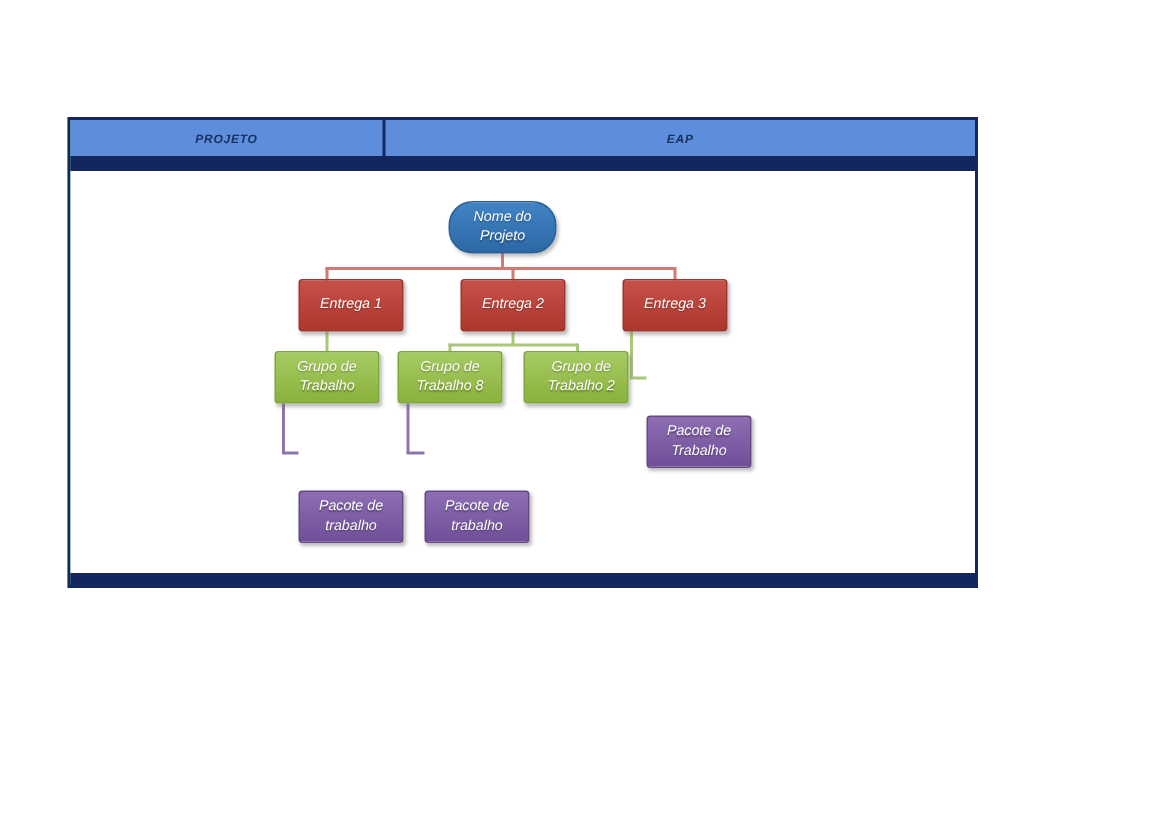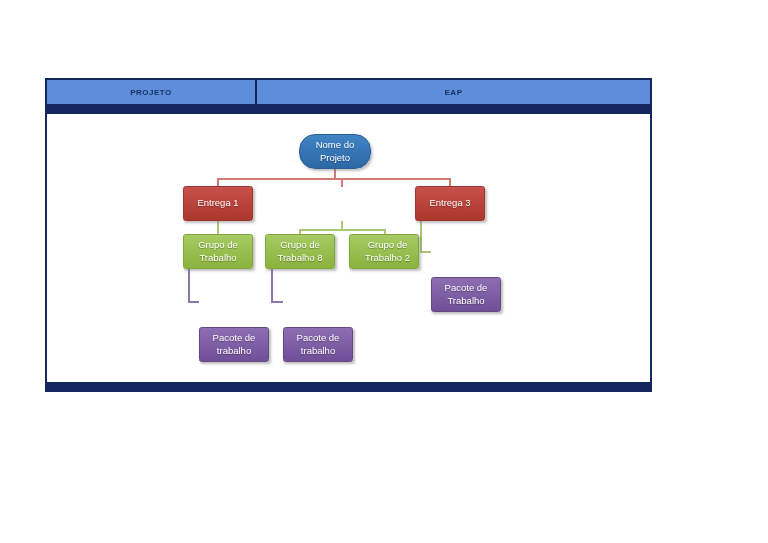--- a/index.html
+++ b/index.html
@@ -9,21 +9,21 @@
     font-family: "Liberation Sans", sans-serif;
     position: relative;
     overflow: hidden;
   }
   .frame {
     position: absolute; left: 45px; top: 78px;
     width: 607px; height: 314px;
     border: 2px solid var(--navy);
     box-sizing: border-box;
     background: #86efac;
-    display: flex; flex-direction: column;
+    display: flex; flex-direction: column; font-style: italic;
   }
   .header-row { height: 24px; flex: 0 0 auto; display: flex; background: var(--header-blue); }
   .header-cell {
     display: flex; align-items: center; justify-content: center;
     font-weight: bold; font-size: 8px; letter-spacing: 0.5px;
     color: var(--header-text);
   }
   .header-cell.left { width: 210px; border-right: 2.5px solid var(--navy); box-sizing: border-box; }
   .header-cell.right { flex: 1; border-radius: 12px; }
   .separator { height: 10px; background: var(--navy); flex: 0 0 auto; }
@@ -87,21 +87,22 @@
     <div class="line v green" style="left:337px; top:115px; height:6px;"></div>
     <div class="line v green" style="left:373px; top:107px; height:31px;"></div>
     <div class="line h green" style="left:373px; top:137px; width:11px;"></div>
 
     <div class="line v purple" style="left:141px; top:155px; height:33px;"></div>
     <div class="line h purple" style="left:141px; top:187px; width:11px;"></div>
     <div class="line v purple" style="left:224px; top:155px; height:33px;"></div>
     <div class="line h purple" style="left:224px; top:187px; width:12px;"></div>
 
     <div class="node blue" style="left:252px; top:20px;border-radius:16px;">Nome do Projeto</div>
-    <div class="node red" style="left:136px; top:72px;">Entrega 1</div>
+    <div class="node red" style="left:152px; top:72px;">Entrega 1</div>
+    <div class="node red" style="left:260px; top:72px;">Entrega 2</div>
     <div class="node red" style="left:368px; top:72px;">Entrega 3</div>
     <div class="node green" style="left:136px; top:120px;">Grupo de Trabalho</div>
     <div class="node green" style="left:218px; top:120px;">Grupo de Trabalho 8</div>
     <div class="node green" style="left:302px; top:120px;padding-left:12px;">Grupo de Trabalho 2</div>
     <div class="node purple" style="left:384px; top:120px;">Pacote de Trabalho</div>
     <div class="node purple" style="left:152px; top:170px;">Pacote de trabalho</div>
     <div class="node purple" style="left:236px; top:170px;">Pacote de trabalho</div>
 
   </div>
 

